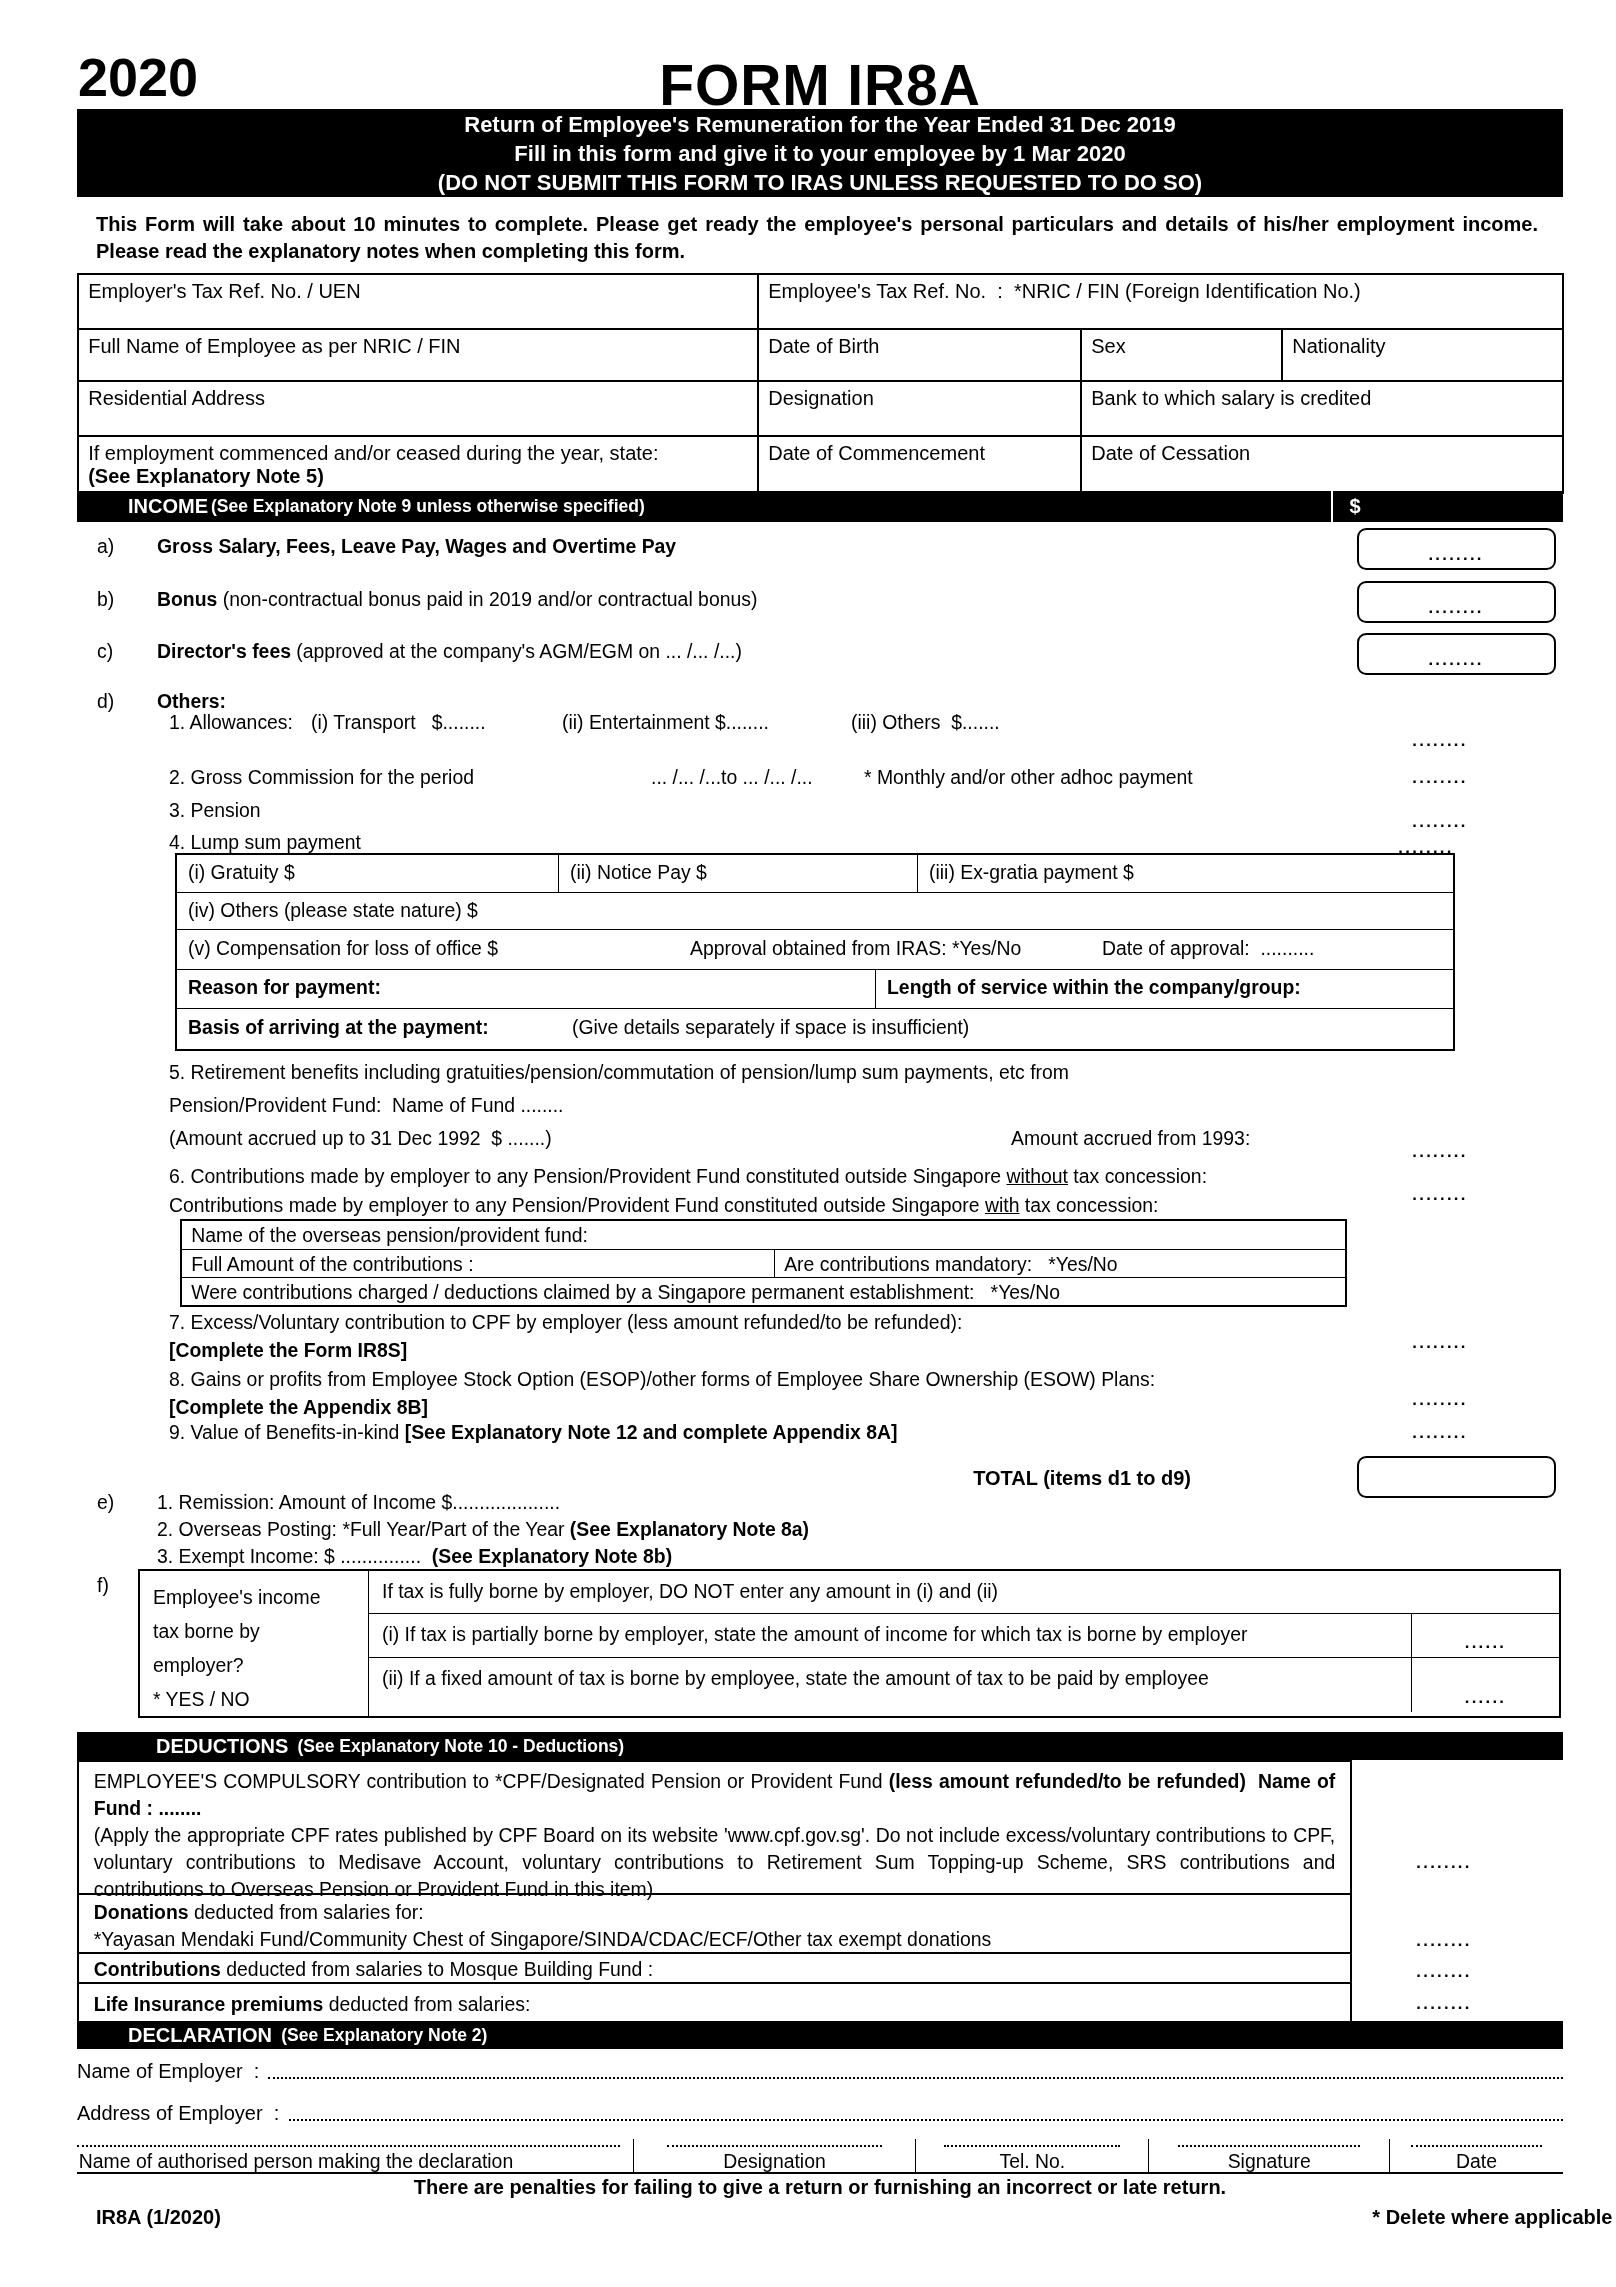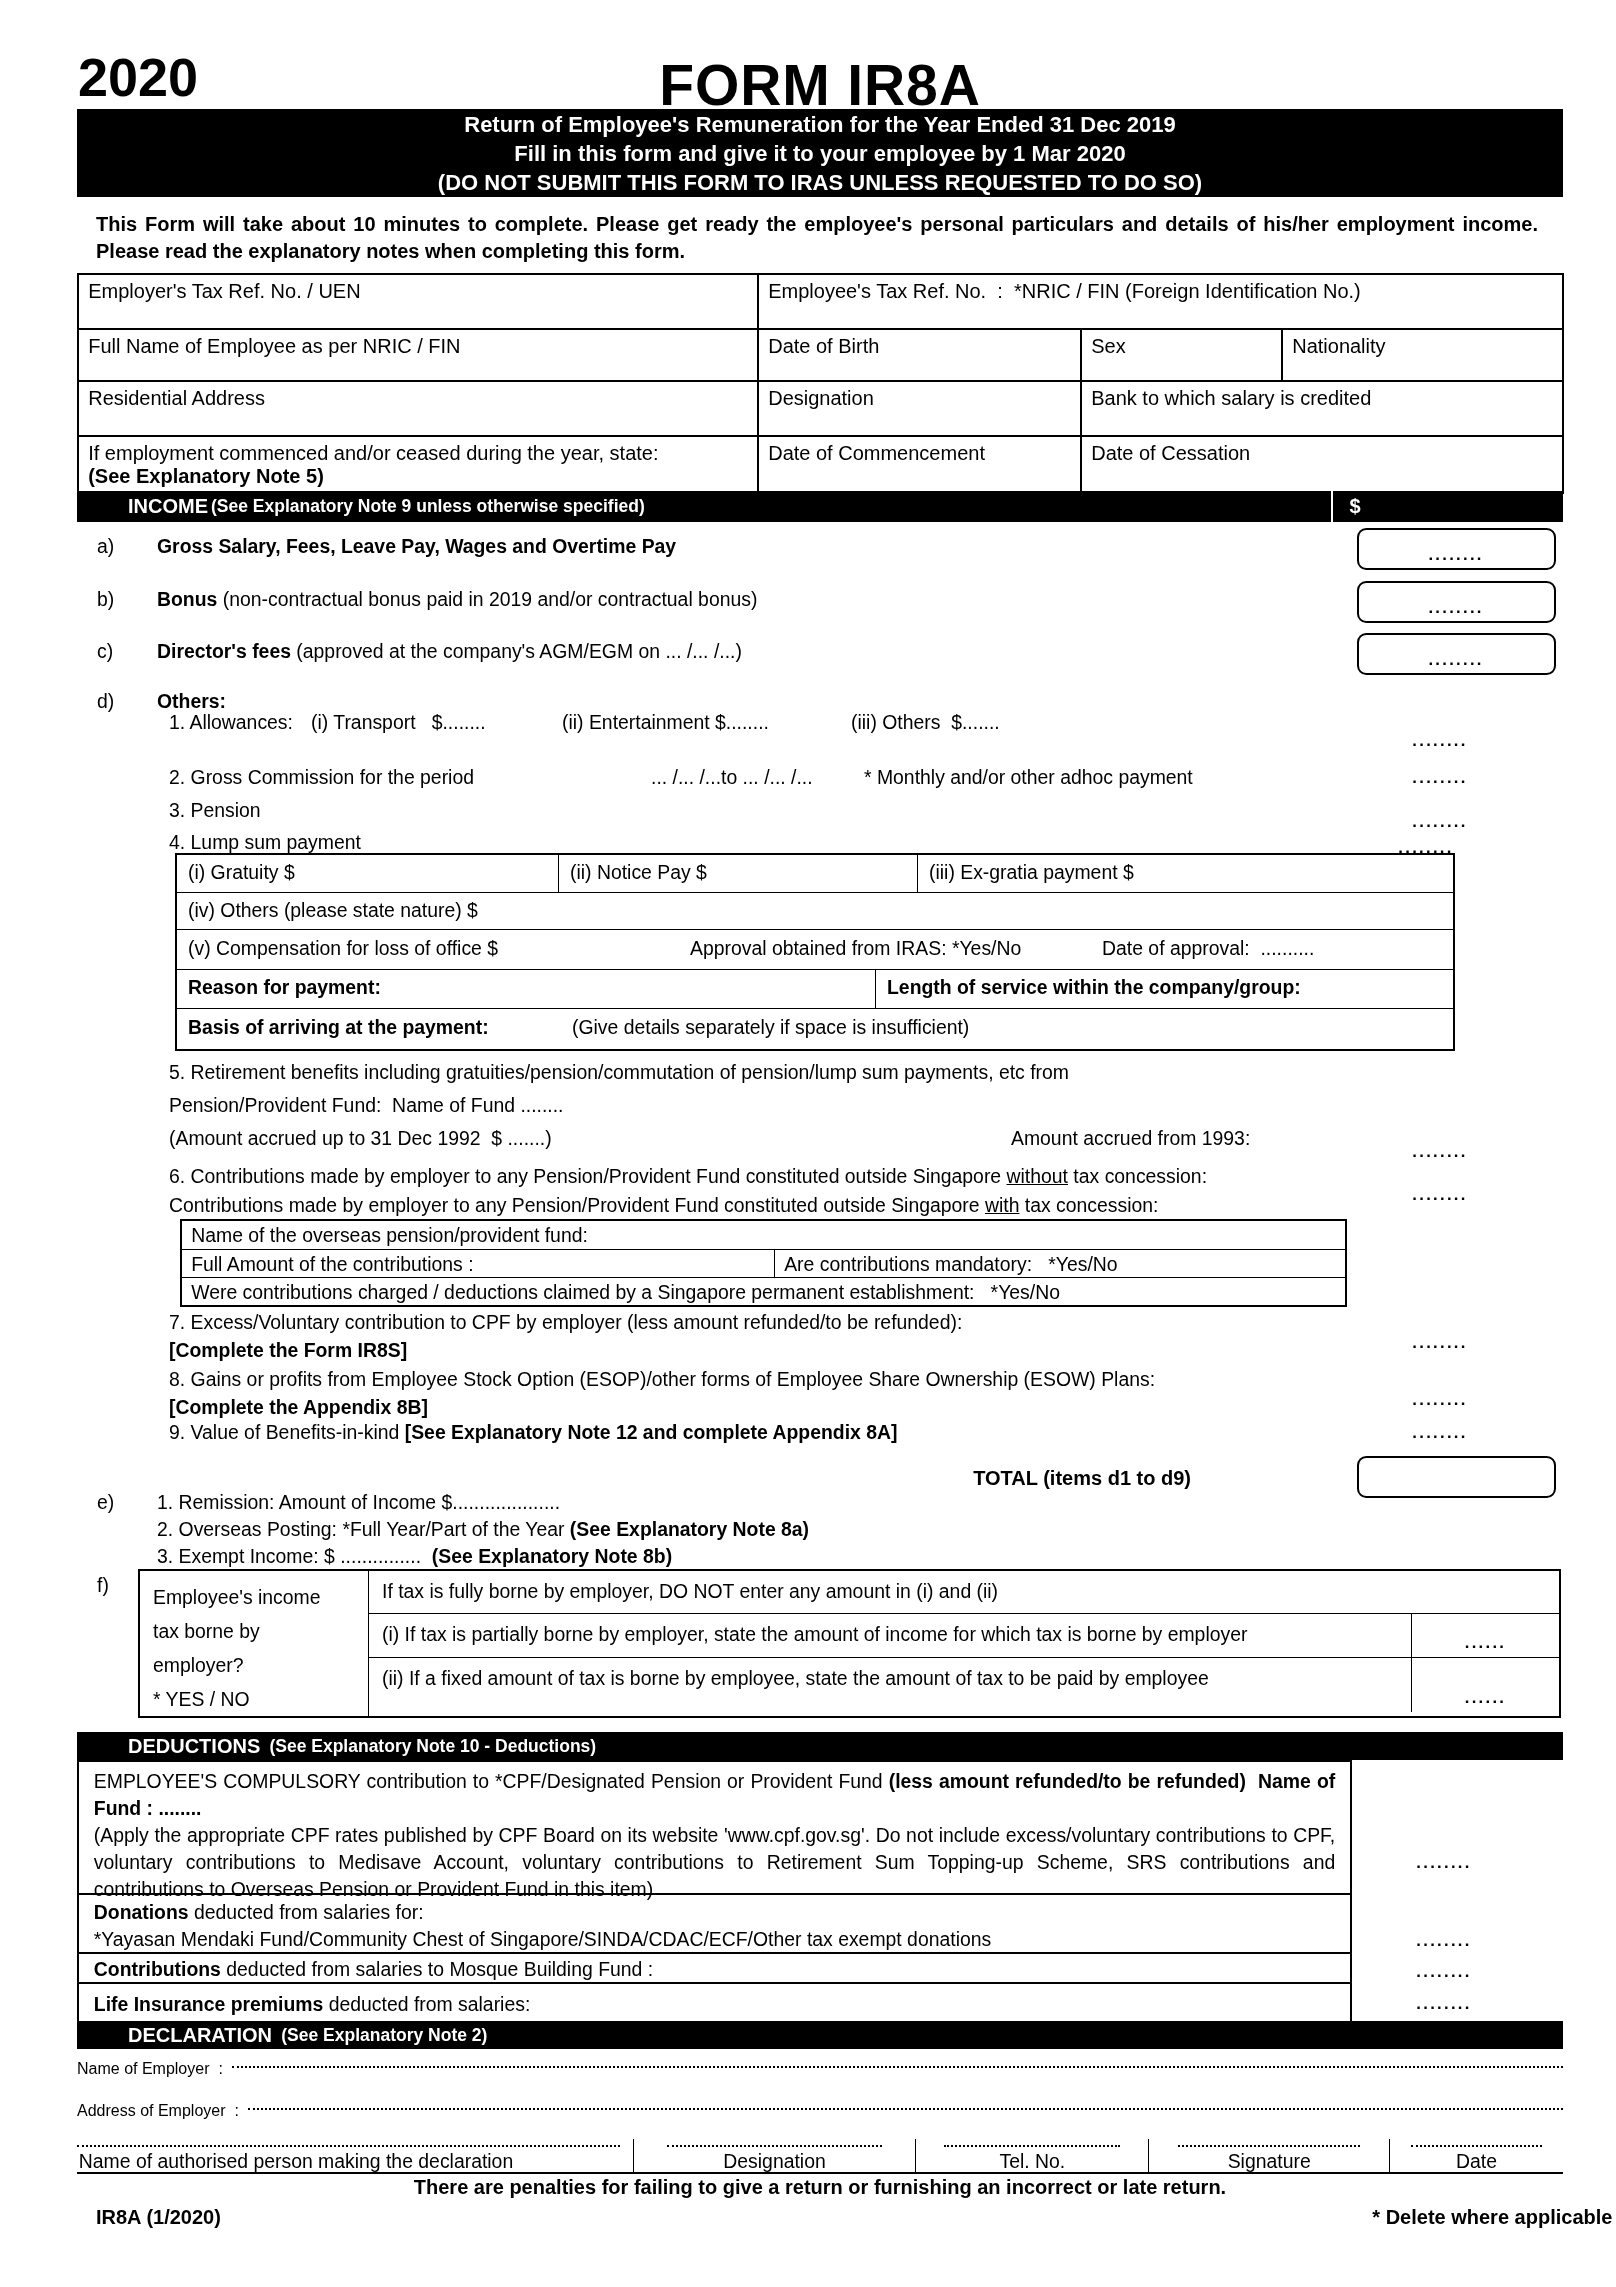--- a/index.html
+++ b/index.html
@@ -65,33 +65,33 @@
   #f-block{top:1569px;left:138px;width:1423px;border:2.8px solid #000;box-sizing:border-box;display:flex;}
   .f-side{width:229px;border-right:1.8px solid #000;box-sizing:border-box;padding:9.2px 0 0 13px;line-height:34px;}
   .f-main{flex:1;display:flex;flex-direction:column;}
   .f-r{position:relative;display:flex;box-sizing:border-box;}
   .f-r1{height:42px;padding:9.2px 0 0 13px;}
   .f-r2{height:44px;border-top:1.8px solid #000;}
   .f-r3{height:55px;border-top:1.8px solid #000;}
   .f-text{flex:1;padding:9.2px 0 0 13px;}
   .f-amt{width:148px;border-left:1.8px solid #000;display:flex;align-items:flex-end;justify-content:center;padding-bottom:3.7px;box-sizing:border-box;}
 
-  #deductions-bar{top:1732px;left:77px;width:1486px;height:28px;padding-left:51px;gap:9.2px;}
+  #deductions-bar{top:1732px;left:77px;width:1486px;height:28px;padding-left:79px;gap:9.2px;}
   .bar-title{font-weight:700;font-size:20px;}
   .bar-note{font-weight:700;font-size:17.5px;}
   #ded-box{top:1760px;left:77px;width:1275px;border:2.8px solid #000;box-sizing:border-box;}
   .dr{box-sizing:border-box;}
   .dr1{height:131px;padding:5.5px 14.8px 0;line-height:27px;text-align:justify;}
   .dr2{height:59px;border-top:2.8px solid #000;padding:3.7px 14.8px 0;line-height:27px;}
   .dr3{height:30px;border-top:2.8px solid #000;padding:3.7px 14.8px 0;}
   .dr4{height:41px;border-top:2.8px solid #000;padding:9.2px 14.8px 0;}
   .ded-dots{position:absolute;left:1409px;width:70px;text-align:center;}
 
   #declaration-bar{top:2021px;left:77px;width:1486px;height:28px;padding-left:51px;gap:9.2px;}
-  .decl-line{left:77px;width:1486px;display:flex;align-items:center;font-size:16px;}
+  .decl-line{left:77px;width:1486px;display:flex;align-items:flex-end;font-size:20px;}
   #decl-name{top:2060px;} #decl-address{top:2102px;}
   .leader{flex:1;border-bottom:2.8px dotted #000;margin:0 0 3.7px 9.2px;height:0;}
   #sig-row{top:2139px;left:77px;width:1486px;height:35px;border-bottom:2.8px solid #000;display:flex;box-sizing:border-box;}
   .sig-col{position:relative;box-sizing:border-box;padding-top:11px;text-align:center;font-size:19.4px;}
   .sig-col .sig-dotted{position:absolute;top:5.5px;left:12%;right:12%;border-bottom:2.8px dotted #000;height:0;}
   .sig-col.c1{text-align:left;padding-left:1.8px;}
   .sig-col.c1 .sig-dotted{left:0;right:13px;}
   .sig-col.vd{border-left:1.8px solid #000;}
 
   #penalty{top:2176px;left:77px;width:1486px;text-align:center;font-weight:700;font-size:20px;}

